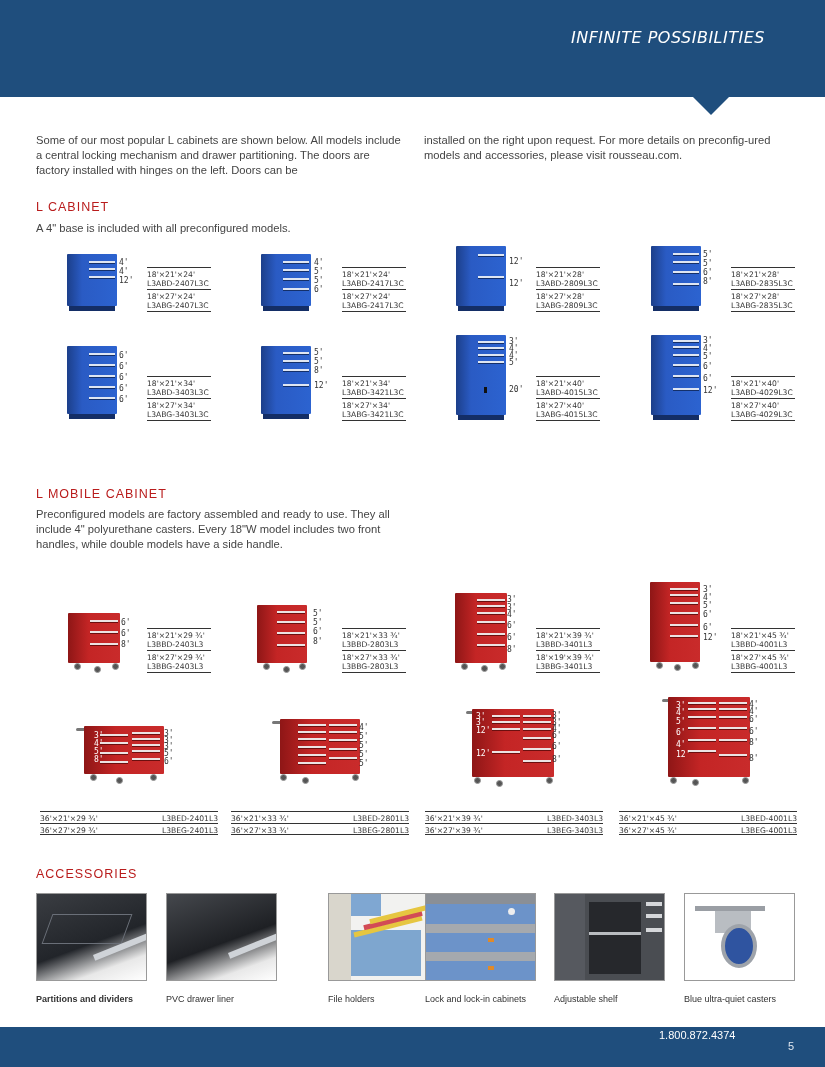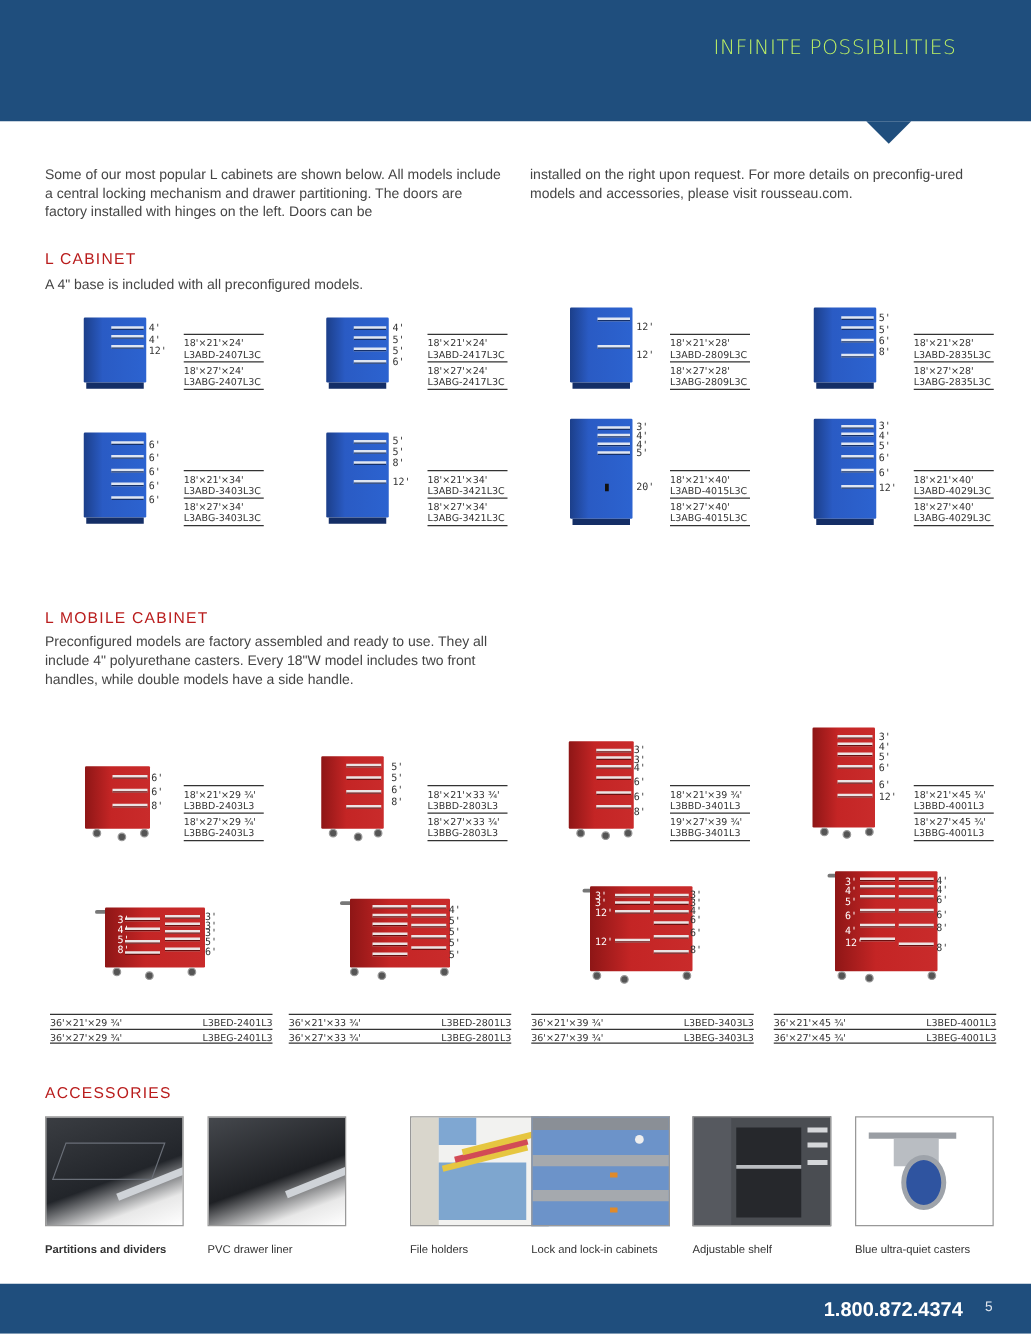--- a/index.html
+++ b/index.html
@@ -1,18 +1,18 @@
 <!DOCTYPE html>
 <html><head>
 <meta charset="utf-8">
 <style>
   * { box-sizing: border-box; margin: 0; padding: 0; }
   body { width: 825px; height: 1067px; background: #ffffff; position: relative; overflow: hidden; font-family: "Liberation Sans", sans-serif; color: #333; }
   .header { position: absolute; left: 0; top: 0; width: 825px; height: 97px; background: #1f4e7d; }
-  .header-title { position: absolute; right: 60px; top: 27px; text-align: left; color: #bef264; font-size: 16px; letter-spacing: 0.5px; line-height: 22px; font-family: "DejaVu Sans", sans-serif; font-weight: 300; }
+  .header-title { position: absolute; right: 60px; top: 27px; text-align: left; color: #ffffff; font-size: 16px; letter-spacing: 0.5px; line-height: 22px; font-family: "DejaVu Sans", sans-serif; font-weight: 300; font-style: italic; }
   .header-pointer { position: absolute; left: 693px; top: 97px; width: 0; height: 0; border-left: 18px solid transparent; border-right: 18px solid transparent; border-top: 18px solid #1f4e7d; }
   .intro { position: absolute; top: 133px; font-size: 11.2px; line-height: 15px; color: #444; }
   .intro.left { left: 36px; width: 365px; }
   .intro.right { left: 424px; width: 365px; }
   .section-title { position: absolute; left: 36px; font-size: 12.5px; letter-spacing: 1px; color: #b91c1c; }
   .section-desc { position: absolute; left: 36px; font-size: 11.2px; line-height: 15px; color: #444; width: 380px; }
 
   .cab { position: absolute; }
   .cab-body { position: absolute; border-radius: 1px; }
   .blue .cab-body { background: linear-gradient(90deg, #1c3f8a 0%, #2a5bc4 30%, #2c63d0 100%); }
@@ -29,21 +29,21 @@
   .spec .row:last-child { border-bottom: 1px solid #333; height: 23px; }
   .wide-spec { position: absolute; font-size: 7.6px; color: #333; width: 178px; font-family: "DejaVu Sans", sans-serif; }
   .wide-spec .row { border-top: 1px solid #333; display: flex; justify-content: space-between; height: 12px; line-height: 11px; padding-top: 1px; }
   .wide-spec .row:last-child { border-bottom: 1px solid #333; }
 
   .acc { position: absolute; top: 893px; width: 111px; }
   .acc-img { width: 111px; height: 88px; border: 1px solid #999; position: relative; overflow: hidden; }
   .acc-label { margin-top: 13px; font-size: 9px; line-height: 10px; color: #333; }
 
   .footer { position: absolute; left: 0; top: 1027px; width: 825px; height: 40px; background: #1f4e7d; }
-  .footer-phone { position: absolute; left: 659px; top: 13px; color: #ffffff; font-size: 16px; font-weight: bold; }
+  .footer-phone { position: absolute; left: 659px; top: 2px; color: #ffffff; font-size: 11px; font-weight: normal; }
   .footer-page { position: absolute; left: 788px; top: 13px; color: #dfe6ef; font-size: 11px; }
 </style>
 </head>
 <body>
 
 <div class="header">
   <div class="header-title">
     <div>INFINITE POSSIBILITIES</div>
   </div>
 </div>
@@ -331,21 +331,21 @@
     <div style="margin-top:3px;">6'</div>
     <div style="margin-top:5px;">6'</div>
     <div style="margin-top:4px;">8'</div>
 </div>
 <div class="spec" style="left:536px; top:628px;">
   <div class="row">
       <div>18'×21'×39 ¾'</div>
       <div>L3BBD-3401L3</div>
     </div>
   <div class="row">
-      <div>19'×27'×39 ¾'</div>
+      <div>18'×19'×39 ¾'</div>
       <div>L3BBG-3401L3</div>
     </div>
 </div>
 
 <div class="cab red" style="left:650px; top:582px;">
   <div class="cab-body" style="left:0; top:0; width:50px; height:80px;"></div>
   <div class="drawer-line" style="left:20px; top:6px; width:28px;"></div>
   <div class="drawer-line" style="left:20px; top:12px; width:28px;"></div>
   <div class="drawer-line" style="left:20px; top:20px; width:28px;"></div>
   <div class="drawer-line" style="left:20px; top:30px; width:28px;"></div>

